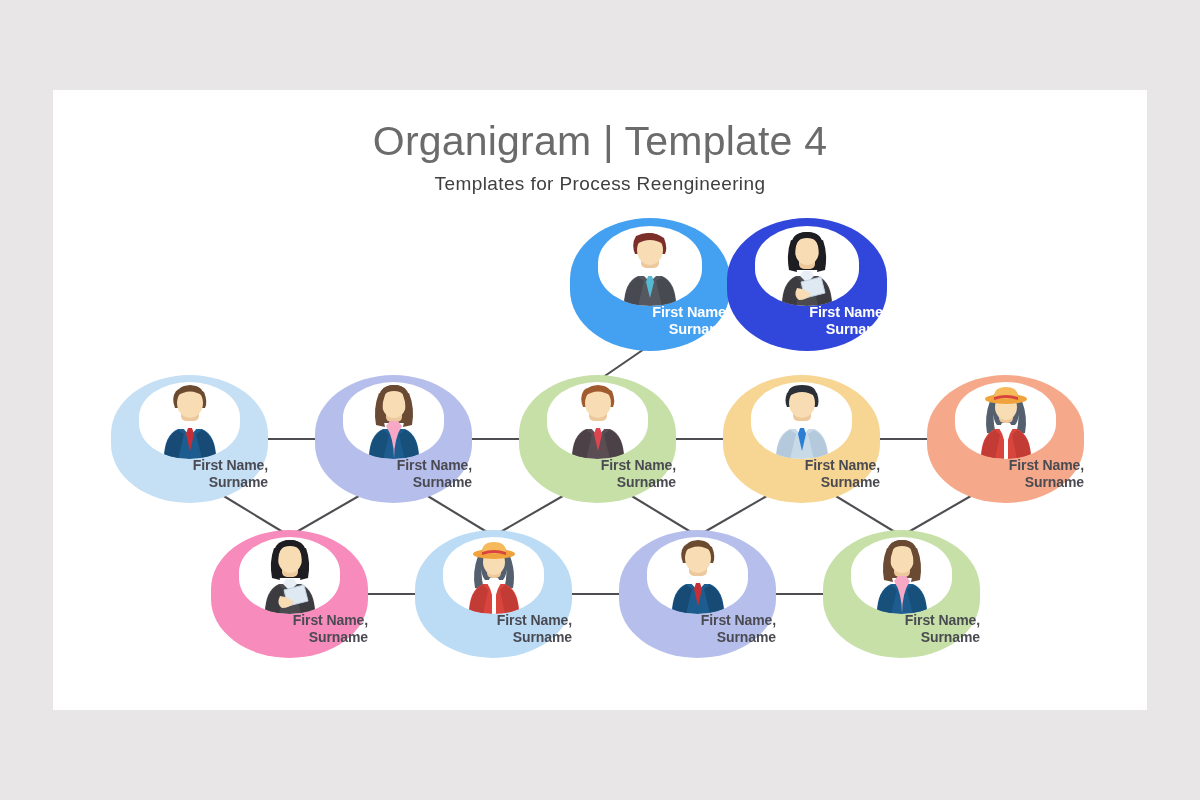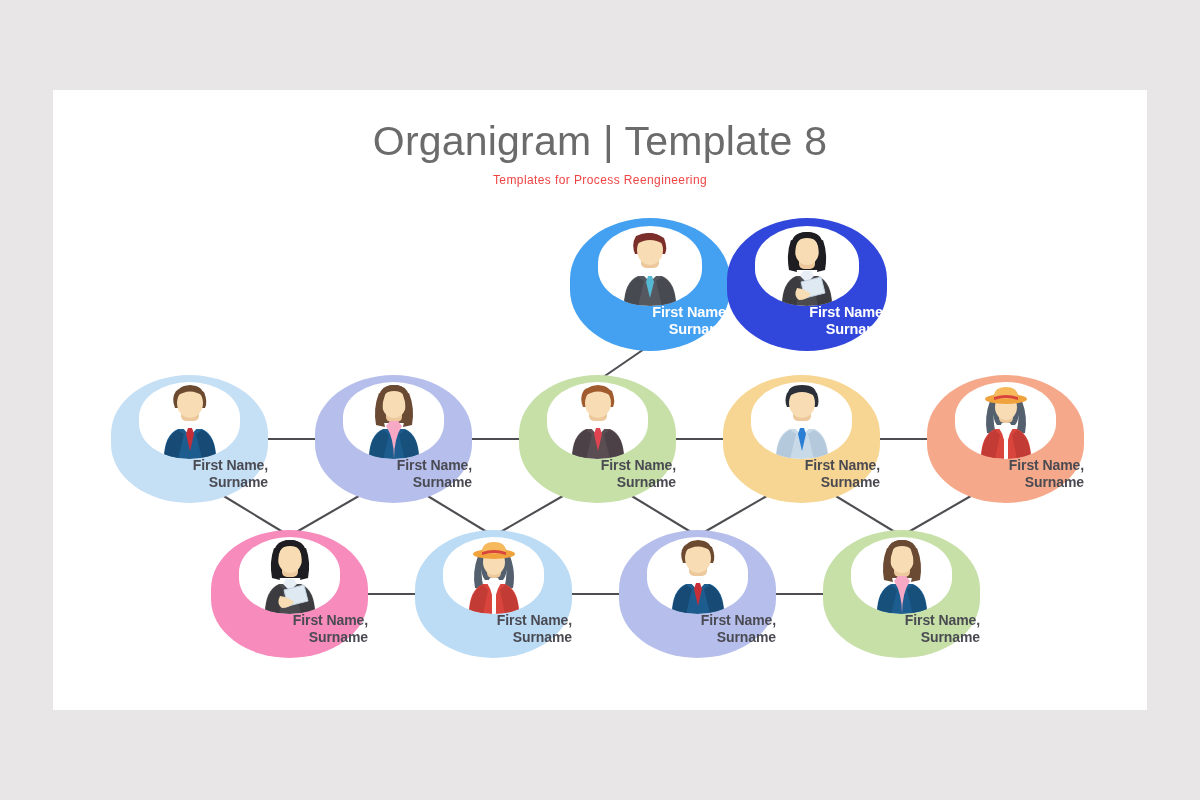--- a/index.html
+++ b/index.html
@@ -38,23 +38,23 @@
     letter-spacing: 0.2px;
     white-space: pre;
   }
 
   #chart-subtitle {
     position: absolute;
     left: 0;
     top: 83px;
     width: 1094px;
     text-align: center;
-    font-size: 12px;
+    font-size: 19px;
     font-weight: 400;
-    color: #ef4444;
+    color: #404040;
     letter-spacing: 0.4px;
   }
 
   
   #connectors {
     position: absolute;
     left: 0;
     top: 0;
     width: 1094px;
     height: 620px;
@@ -103,21 +103,21 @@
 
   .row-bot .node           { width: 157px; height: 128px; }
   .row-bot .node-photo     { left: 28px;  top: 7px;  width: 101px; height: 77px; }
   .row-bot .node-label     { top: 82px;  font-size: 14px; }
 </style>
 </head>
 <body>
 
 <div id="slide-card">
 
-  <div id="chart-title">Organigram | Template 8</div>
+  <div id="chart-title">Organigram | Template 4</div>
 
   <div id="chart-subtitle">Templates for Process Reengineering</div>
 
   <svg id="connectors" viewBox="0 0 1094 620" xmlns="http://www.w3.org/2000/svg">
       <line x1="673" y1="194.5" x2="678" y2="194.5" stroke="#4d4d52" stroke-width="2.1"></line>
       <line x1="597" y1="255" x2="544.5" y2="291" stroke="#4d4d52" stroke-width="2.1"></line>
       <line x1="211" y1="349" x2="266" y2="349" stroke="#4d4d52" stroke-width="2.1"></line>
       <line x1="415" y1="349" x2="470" y2="349" stroke="#4d4d52" stroke-width="2.1"></line>
       <line x1="619" y1="349" x2="674" y2="349" stroke="#4d4d52" stroke-width="2.1"></line>
       <line x1="823" y1="349" x2="878" y2="349" stroke="#4d4d52" stroke-width="2.1"></line>

